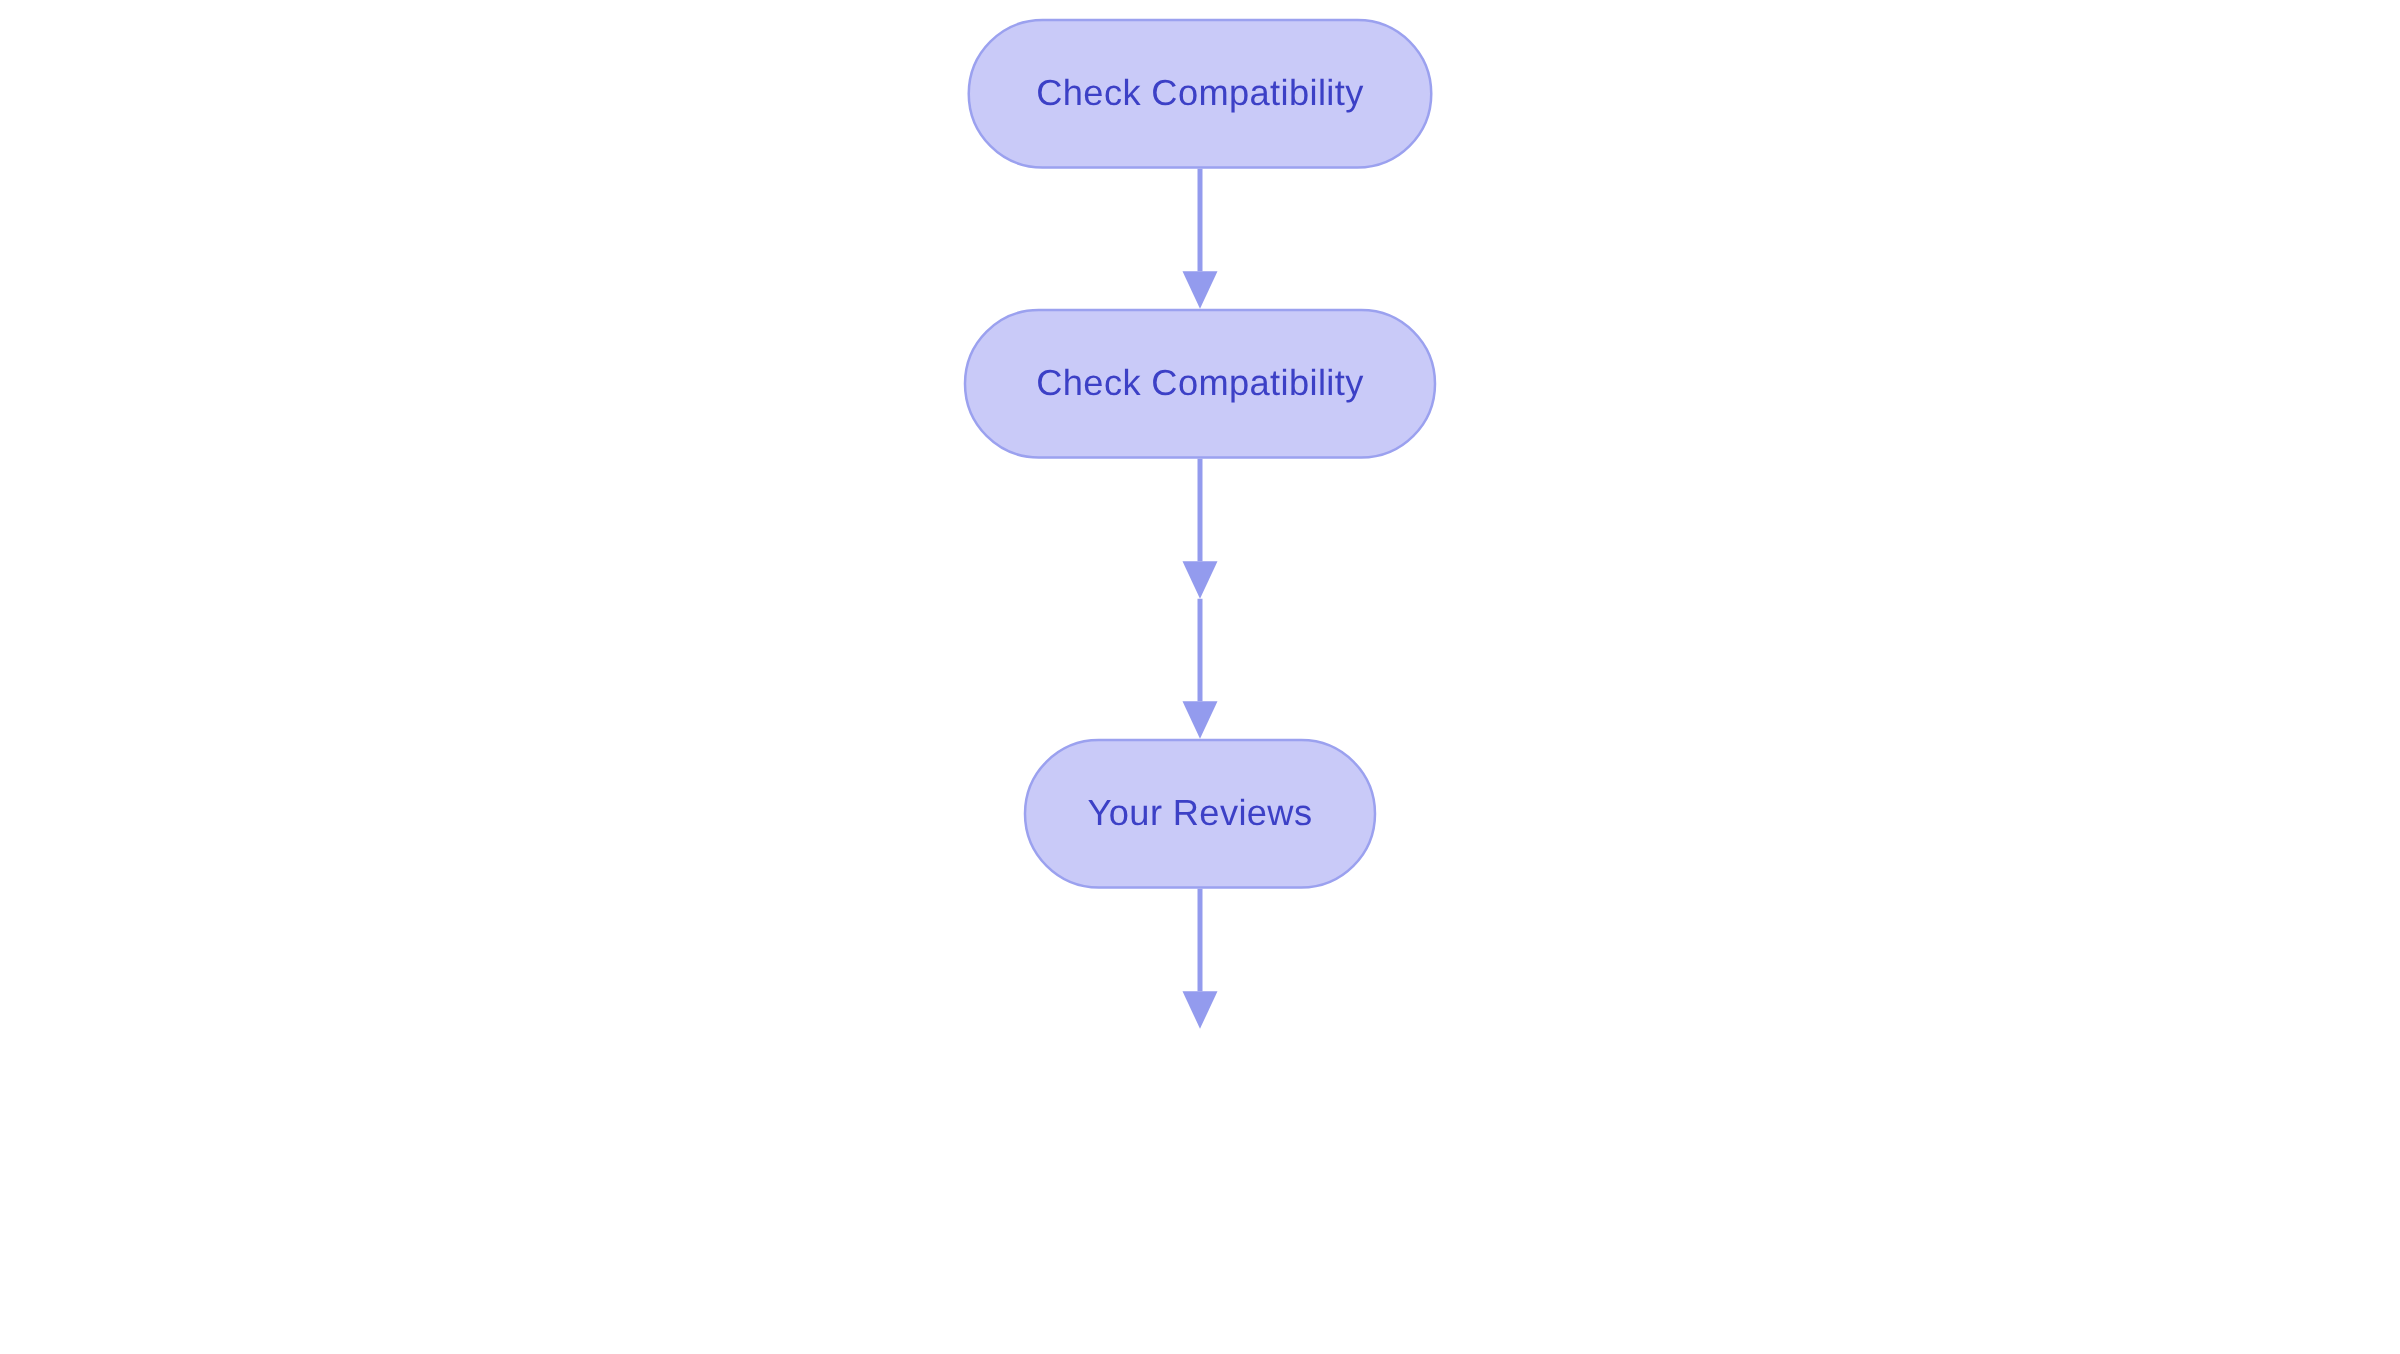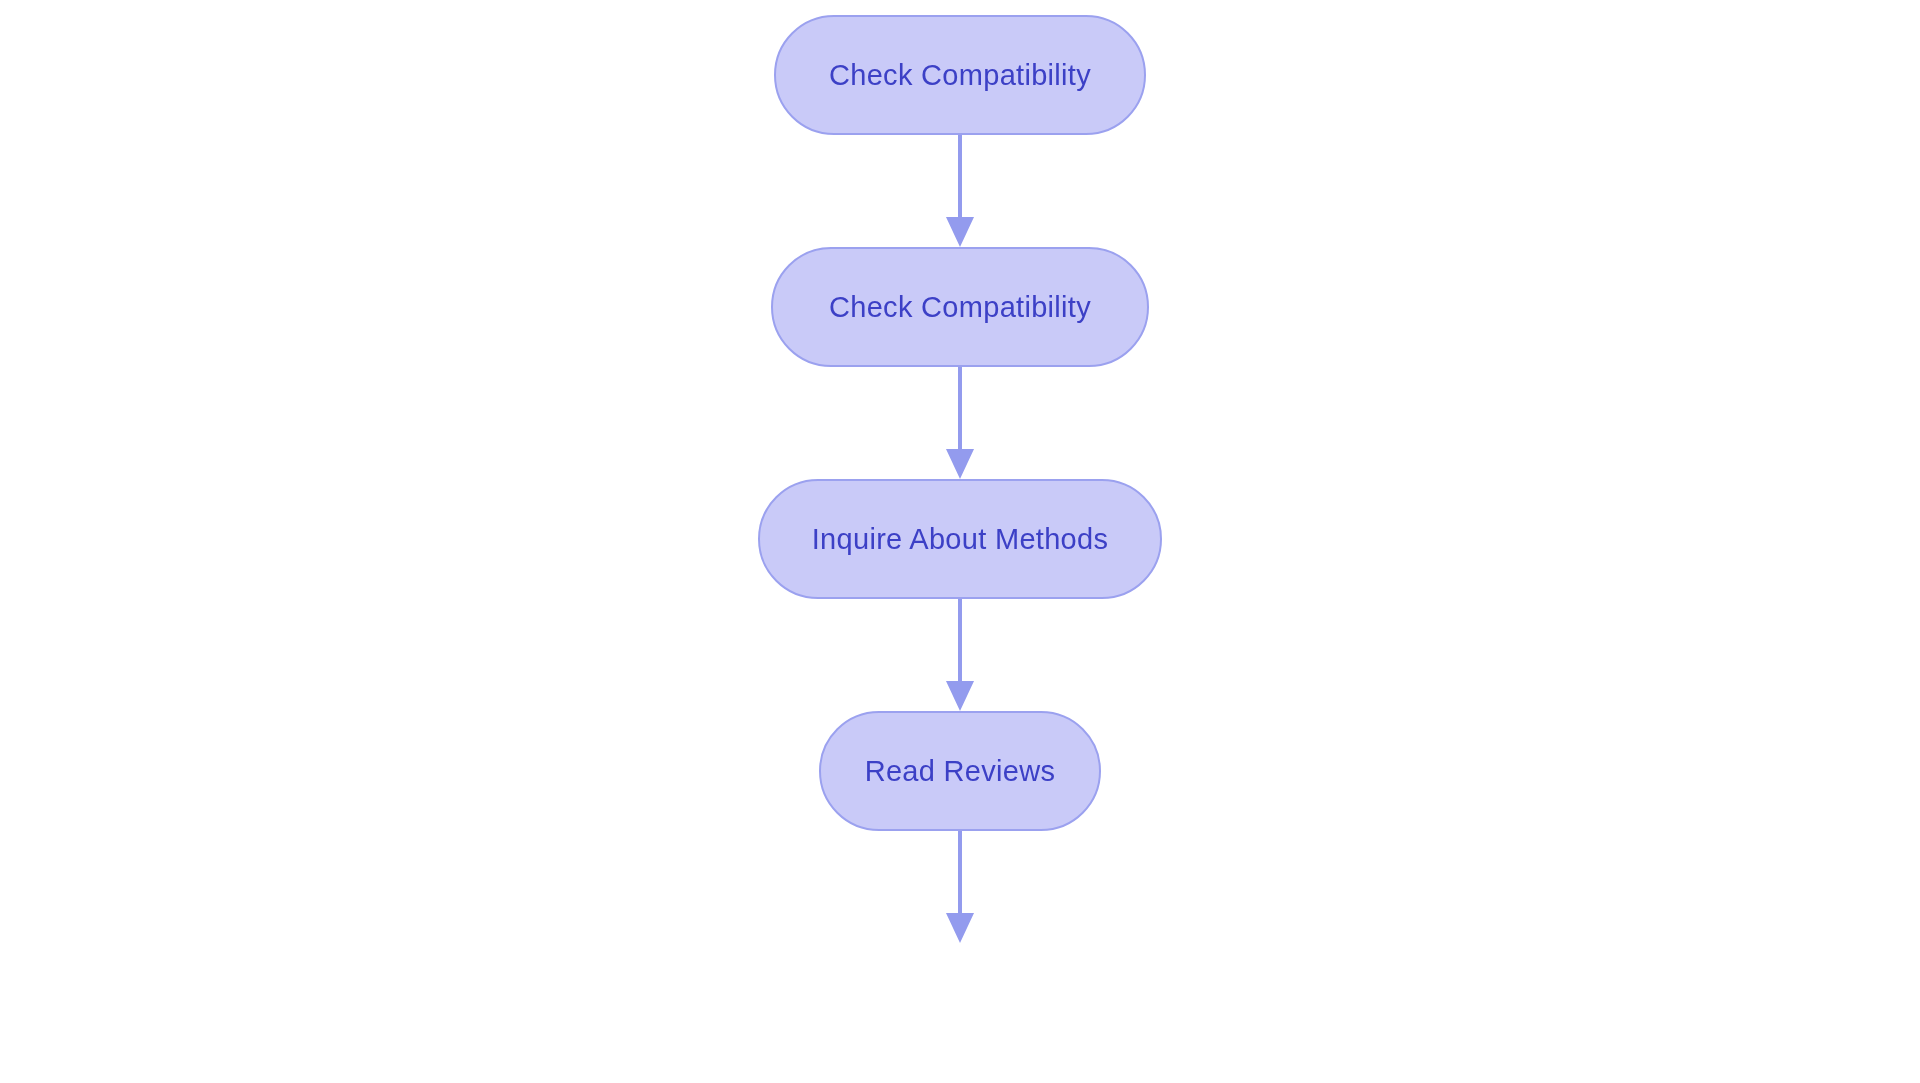--- a/index.html
+++ b/index.html
@@ -83,31 +83,28 @@
 
   <div class="node w-2">
     <span>Check Compatibility</span>
   </div>
 
   <div class="arrow">
     <div class="shaft"></div>
     <div class="head"></div>
   </div>
 
-  <div class="node w-3">
-    <span>Inquire About Methods</span>
-  </div>
 
   <div class="arrow">
     <div class="shaft"></div>
     <div class="head"></div>
   </div>
 
   <div class="node w-4">
-    <span>Read Reviews</span>
+    <span>Your Reviews</span>
   </div>
 
   <div class="arrow">
     <div class="shaft"></div>
     <div class="head"></div>
   </div>
 
 
 </div>
 

